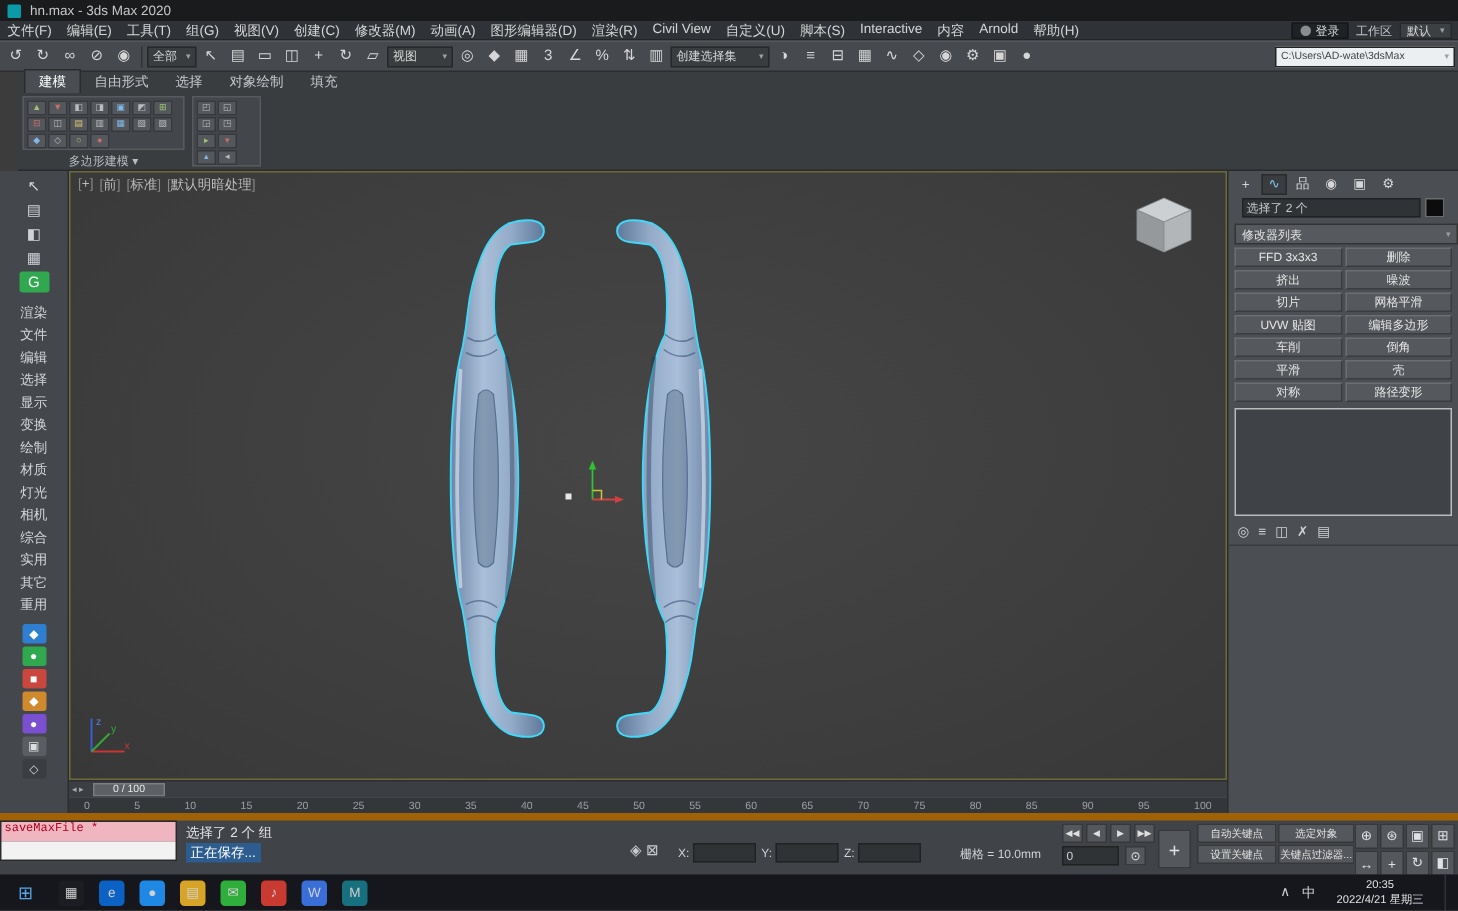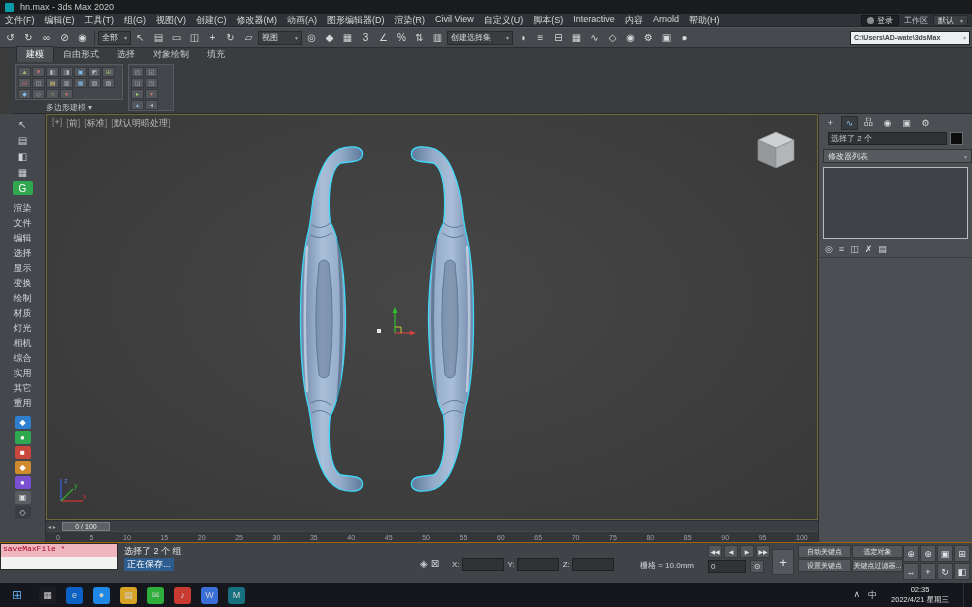--- a/index.html
+++ b/index.html
@@ -37,21 +37,21 @@
                   display:flex; align-items:center; padding:0 2px; gap:1px; }
   #main-toolbar > * { flex:none; }
   .tbi { width:17px; height:17px; display:flex; align-items:center; justify-content:center;
          font-size:10px; color:#d6d6d6; }
   .tb-sep { width:1px; height:14px; background:#303234; margin:0 2px; }
   .tb-dd { height:14px; background:#3a3d40; border:1px solid #27292b; display:flex; align-items:center;
            justify-content:space-between; font-size:8px; padding:0 3px; gap:4px; color:#d6d6d6; white-space:nowrap; }
   .path-box { margin-left:auto; width:120px; height:14px; background:#eceff1; border:1px solid #222;
               color:#444; font-size:7px; display:flex; align-items:center; padding:0 3px; gap:3px; }
   .path-box input { flex:1; border:none; background:transparent; font-size:7px; color:#444;
-                    font-family:"Liberation Sans",sans-serif;font-weight:bold; }
+                    font-family:"Liberation Sans",sans-serif; }
 
   
   #ribbon { position:absolute; left:12px; top:48px; width:972px; height:66px; background:#3a3d40;
             border-bottom:1px solid #292b2d; }
   .ribbon-tabs { display:flex; height:14px; align-items:flex-end; padding-left:4px;
                  font-size:9px; color:#c4c8cc; }
   .ribbon-tab { padding:1px 9px; white-space:nowrap; }
   .ribbon-tab.active { background:#4a4e52; color:#fff; border:1px solid #2a2c2e; border-bottom:none; }
   .ribbon-body { position:relative; height:51px; }
   .mini-panel { position:absolute; background:#43464a; border:1px solid #575a5e; display:flex;
@@ -118,21 +118,21 @@
   .ts-arrows { position:absolute; left:2px; top:2px; font-size:6px; color:#aaa; }
   .ts-handle { position:absolute; left:16px; top:1px; width:48px; height:9px; background:#5d6065;
                border:1px solid #7a7d81; font-size:7px; color:#e8e8e8; display:flex; align-items:center;
                justify-content:center; }
   #track-bar { position:absolute; left:46px; top:531px; width:772px; height:11px; background:#34373a;
                border-top:1px solid #44474a; display:flex; justify-content:space-between;
                padding:0 10px; font-size:7px; color:#9aa0a6; align-items:center; }
 
   
   #status-bar { position:absolute; left:0; top:542px; width:972px; height:41px; background:#404448;
-                border-top:1px solid #a16207; }
+                border-top:5px solid #a16207; }
   .listener { position:absolute; left:0; top:0; width:118px; height:27px; border:1px solid #2a2a2a; }
   .listener-l1 { height:13px; background:#efb6c0; color:#b00020; font-size:8px; padding:0 2px;
                  font-family:"Liberation Mono","DejaVu Sans Mono",monospace; overflow:hidden; white-space:nowrap; }
   .listener-l2 { height:12px; background:#f2f2f2; font-size:8px; color:#333; padding:0 2px;
                  font-family:"Liberation Mono","DejaVu Sans Mono",monospace; }
   .status-sel { position:absolute; left:124px; top:2px; font-size:9px; color:#e4e4e4; white-space:nowrap; }
   .status-prompt { position:absolute; left:124px; top:15px; font-size:9px; color:#fff;
                    background:#2d5c8f; padding:0 3px; white-space:nowrap; }
   .mid-icons { position:absolute; left:420px; top:15px; display:flex; gap:3px; font-size:10px; color:#c8ccd0; }
   .coords { position:absolute; left:452px; top:15px; display:flex; gap:4px; align-items:center;
@@ -524,20 +524,37 @@
       <span class="cp-tab">⚙</span>
     </div>
   <div class="cp-name-row">
     <input class="cp-name-input" value="选择了 2 个" style="">
     <span class="cp-color-swatch"></span>
   </div>
   <div class="cp-modlist">
     <span>修改器列表</span>
     <span class="dd-caret">▾</span>
   </div>
+  <div class="cp-btn-grid">
+
+  <span class="cp-btn">FFD 3x3x3</span>
+      <span class="cp-btn">删除</span>
+      <span class="cp-btn">挤出</span>
+      <span class="cp-btn">噪波</span>
+      <span class="cp-btn">切片</span>
+      <span class="cp-btn">网格平滑</span>
+      <span class="cp-btn">UVW 贴图</span>
+      <span class="cp-btn">编辑多边形</span>
+      <span class="cp-btn">车削</span>
+      <span class="cp-btn">倒角</span>
+      <span class="cp-btn">平滑</span>
+      <span class="cp-btn">壳</span>
+      <span class="cp-btn">对称</span>
+      <span class="cp-btn">路径变形</span>
+    </div>
   <div class="cp-stack"></div>
   <div class="cp-stack-icons">
 
   <span>◎</span>
       <span>≡</span>
       <span>◫</span>
       <span>✗</span>
       <span>▤</span>
     </div>
 </div>
@@ -670,18 +687,18 @@
         <span class="task-icon-inner" style="background: rgb(23, 112, 126);">M</span>
       </span>
     </span>
   <span class="tray">
     <span style="display:flex;gap:8px;">
 
     <span>∧</span>
         <span>中</span>
       </span>
     <span class="clock">
-      <span>02:35</span><br>
+      <span>20:35</span><br>
       <span>2022/4/21 星期三</span>
     </span>
     <span class="show-desktop"></span>
   </span>
 </div>
 
 </body></html>

